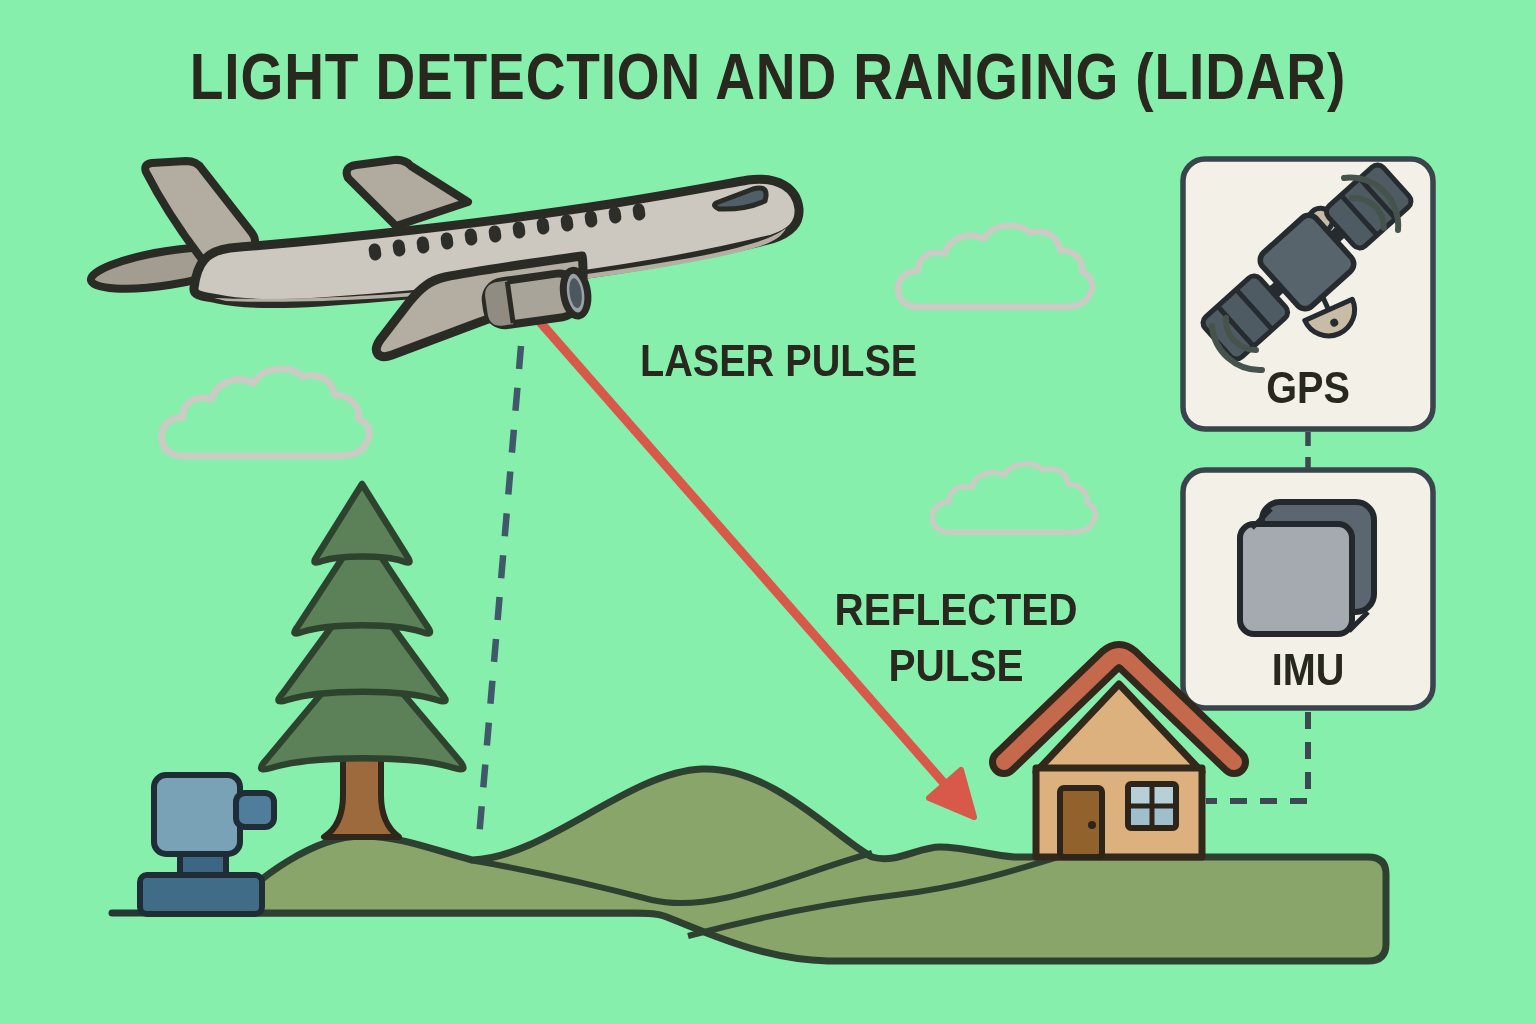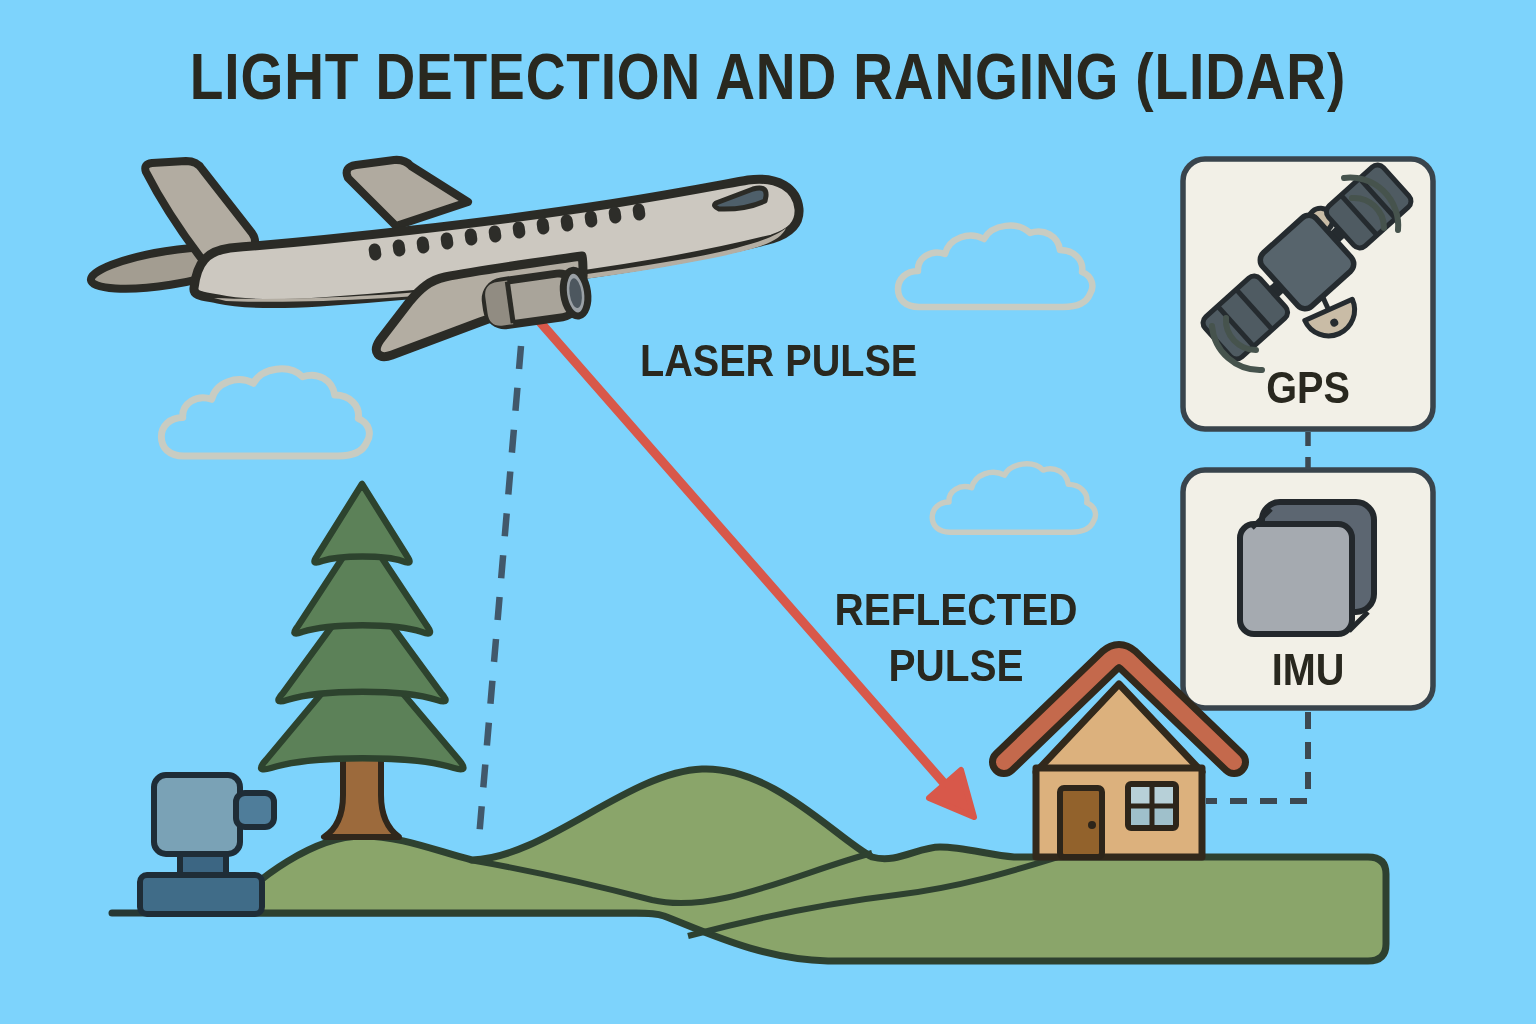--- a/index.html
+++ b/index.html
@@ -1,18 +1,18 @@
 <!DOCTYPE html>
 <html><head>
 <meta charset="utf-8">
 <style>
   html,body{margin:0;padding:0;}
   .stage{
     position:relative;width:1536px;height:1024px;overflow:hidden;
-    background:#7dd3fc;
+    background:#86efac;
     font-family:"Liberation Sans", sans-serif;
   }
   .stage svg{position:absolute;left:0;top:0;}
   .lbl{
     position:absolute;color:#29281f;font-weight:bold;white-space:nowrap;
     font-family:"Liberation Sans", sans-serif;
   }
   .title{
     left:0;right:0;top:40px;text-align:center;font-size:64px;letter-spacing:1px;
     transform:scaleX(0.86);

